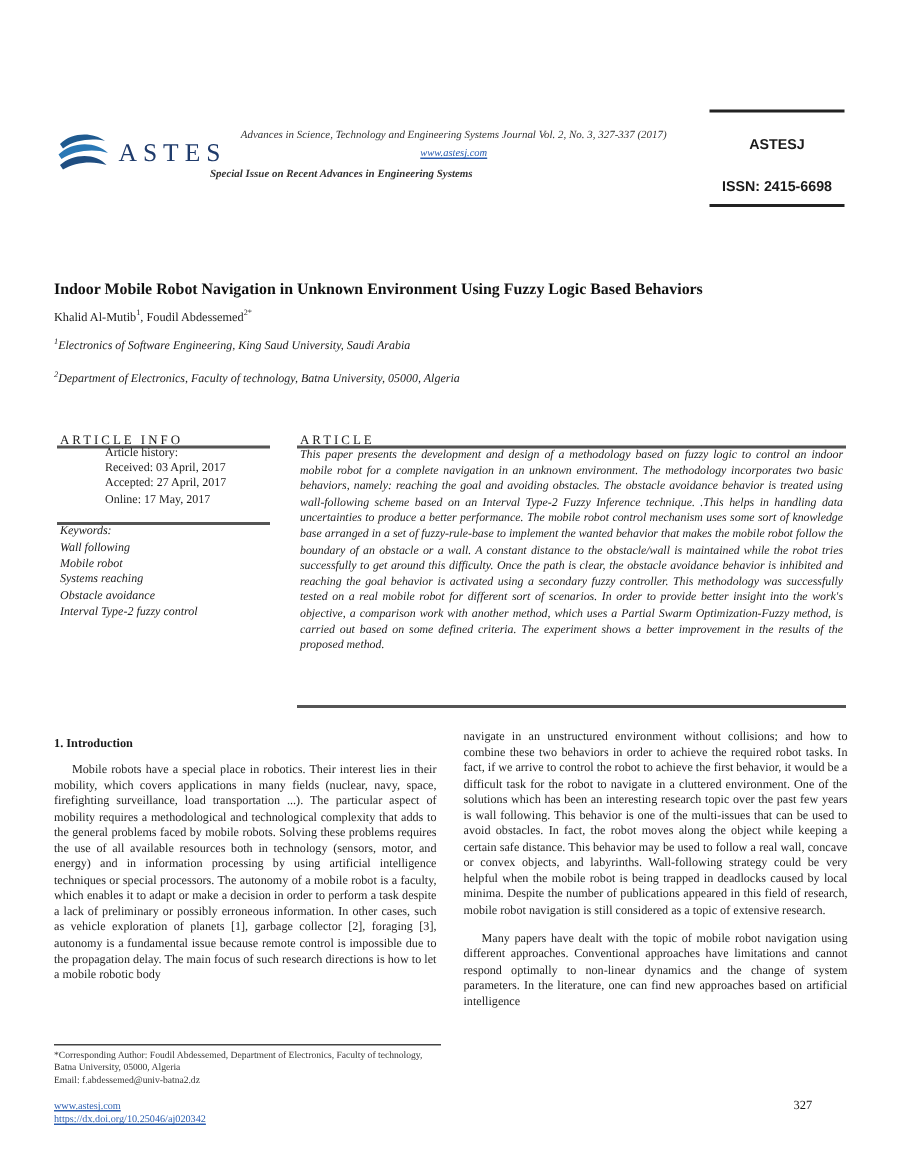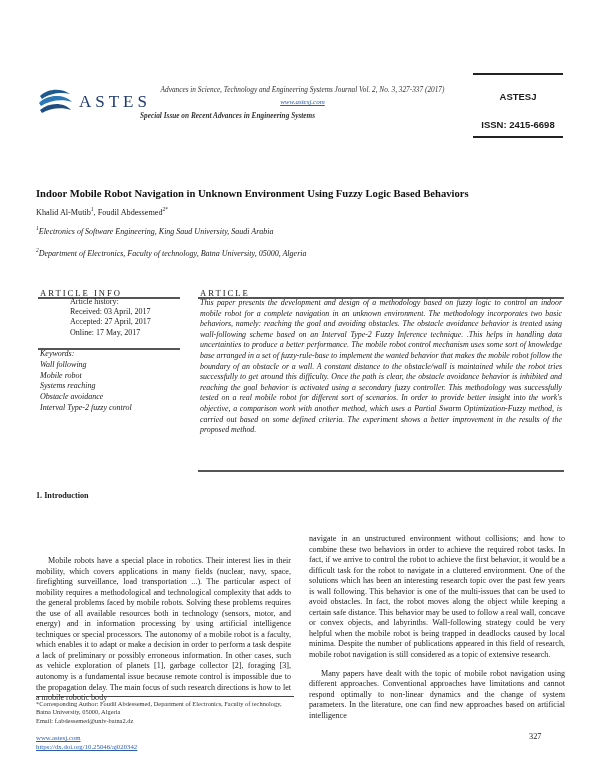--- a/index.html
+++ b/index.html
@@ -25,21 +25,21 @@
   
   #ai-head { left:40px; top:288px; font-size:8.6px; letter-spacing:2px; }
   .hr { position:absolute; height:1.5px; background:#555; }
   #ai-body { left:40px; top:297px; font-size:8px; line-height:10.2px;margin-left:30px; }
   #kw-body { left:40px; top:349px; font-style:italic; font-size:8px; line-height:10.8px; }
   
   #abs-head { left:200px; top:288px; font-size:8.6px; letter-spacing:2px; }
   #abs-body { left:200px; top:298px; width:362px; font-style:italic; font-size:7.9px; line-height:10.6px; text-align:justify; }
   
   #sec-head { left:36px; top:491px; font-weight:bold; font-size:8.2px;text-align:right; }
-  .col { position:absolute; font-size:8.1px; line-height:10.55px; text-align:justify; color:#222;margin-top:48px; }
+  .col { position:absolute; font-size:8.1px; line-height:10.55px; text-align:justify; color:#222; }
   #col1 { left:36px; top:508px; width:255px; }
   #col2 { left:309px; top:486px; width:256px; }
   .indent { text-indent:12px; }
   #footnote { left:36px; top:700px; width:262px; font-size:6.4px; line-height:8.4px; color:#333; }
   #foot-links { left:36px; top:733px; font-size:6.8px; line-height:9px; color:#2a5db0; text-decoration:underline; }
   #pageno { left:529px; top:732px; font-size:8.3px; }
 </style>
 </head>
 <body>
 

